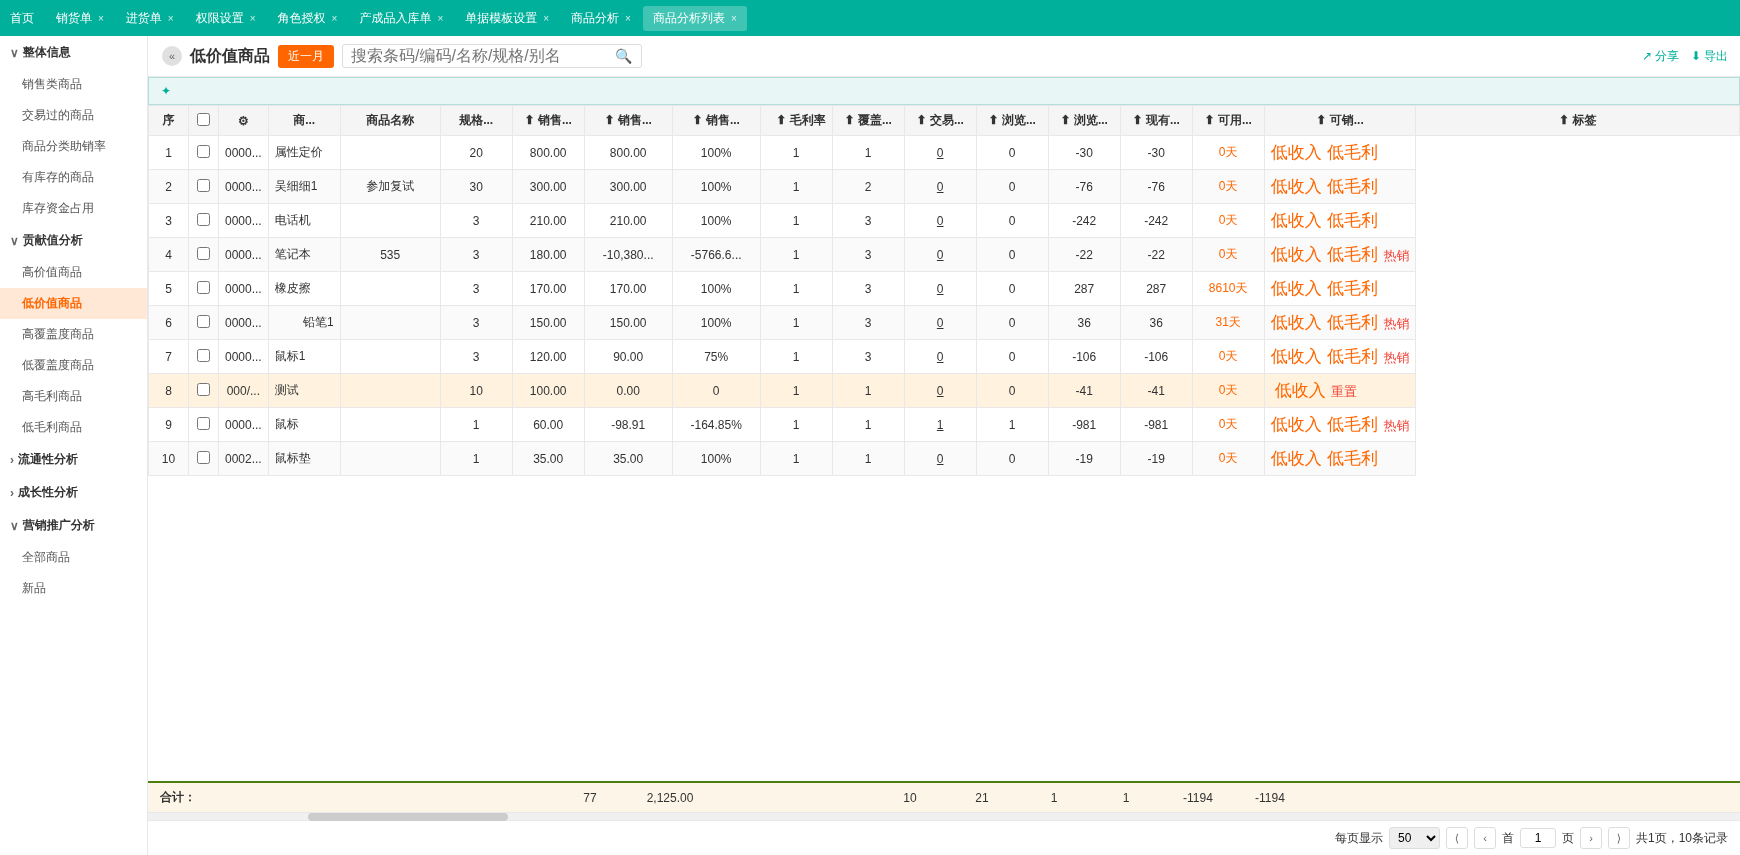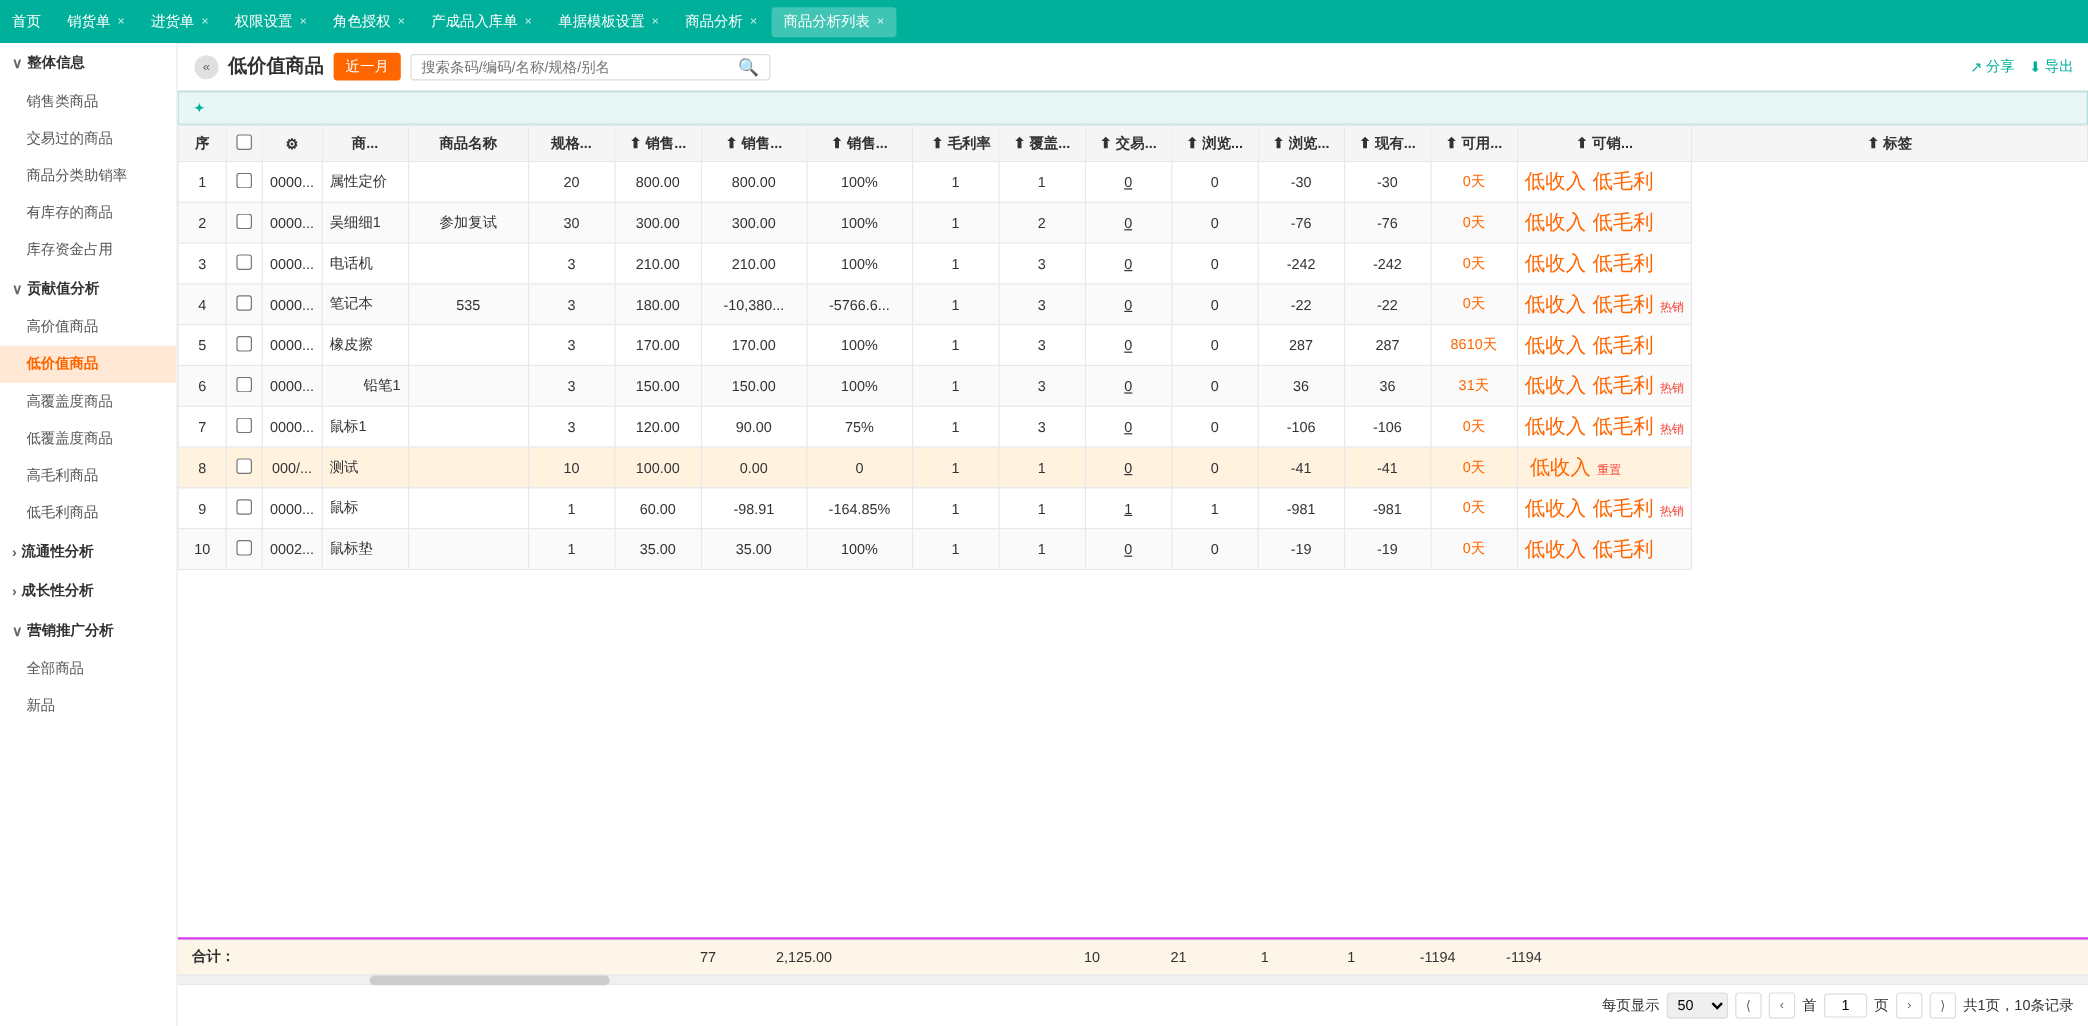--- a/index.html
+++ b/index.html
@@ -97,21 +97,21 @@
       border: 1px solid #ddd;
       border-radius: 3px;
       padding: 2px 8px;
       background: #fff;
       flex: 1;
       max-width: 300px;
     }
     .search-box input {
       border: none;
       outline: none;
-      font-size: 12px;
+      font-size: 16px;
       width: 100%;
       color: #aaa;
     }
     .search-icon { color: #ff6600; font-size: 14px; cursor: pointer; }
     .header-right {
       margin-left: auto;
       display: flex;
       gap: 12px;
     }
     .header-btn {
@@ -178,28 +178,28 @@
     tbody tr td {
       border: 1px solid #e8e8e8;
       padding: 5px 6px;
       color: #333;
       white-space: nowrap;
       text-align: center;
     }
     tbody tr:nth-child(even) { background: #fafafa; }
     tbody tr.highlighted { background: #fff3e0; }
     .tag-orange { color: #ff6600; font-size: 17px; margin-right: 2px; }
-    .tag-red { color: #f44336; font-size: 10px; }
+    .tag-red { color: #f44336; font-size: 13px; }
     .underline { text-decoration: underline; cursor: pointer; }
     .checkbox-col { width: 30px; }
 
     
     .table-footer {
       background: #fdf6e8;
-      border-top: 2px solid #d946ef;
+      border-top: 2px solid #4d7c0f;
       padding: 6px 12px;
       display: flex;
       align-items: center;
       gap: 8px;
       font-size: 12px;
       color: #333;
     }
     .footer-label { font-weight: bold; margin-right: 8px; }
 
     

